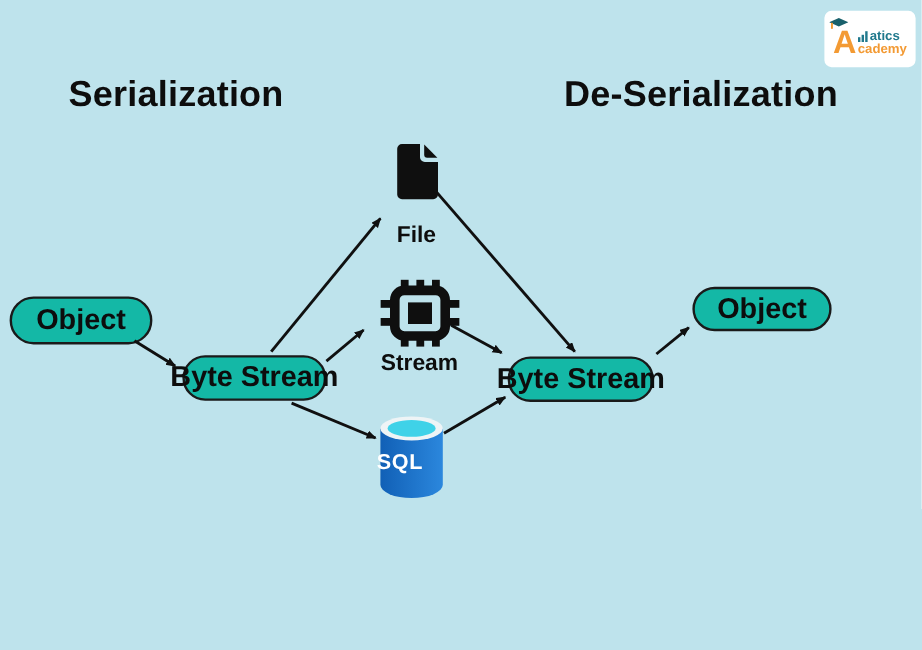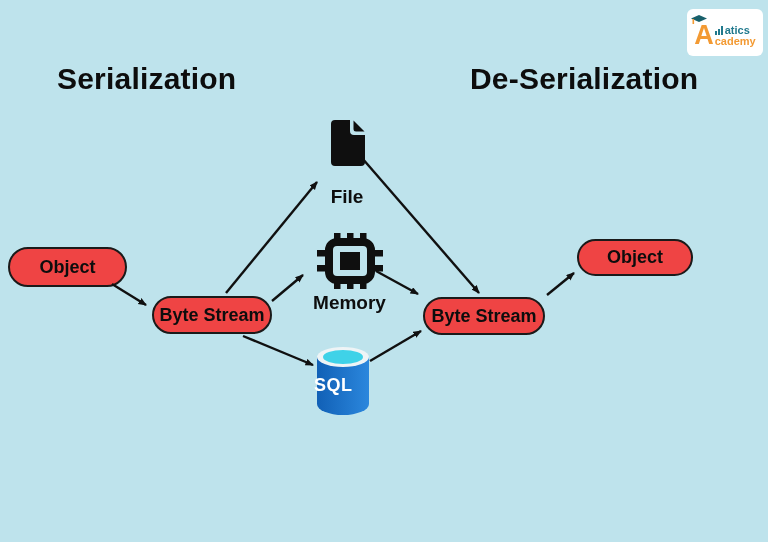--- a/index.html
+++ b/index.html
@@ -31,23 +31,23 @@
   .logo-word-top{font-size:11px;font-weight:700;color:#20798d;line-height:11px;}
   .logo-word-bottom{font-size:11px;font-weight:700;color:#f39a33;line-height:11px;}
   .bars{display:flex;align-items:flex-end;gap:1px;padding-bottom:1px;}
   .bars i{display:block;width:2px;background:#20798d;}
   .bars i:nth-child(1){height:4px;}
   .bars i:nth-child(2){height:6px;}
   .bars i:nth-child(3){height:9px;}
 
   
   .node{
-    position:absolute;background:#ef4444;border:2px solid #1a1a1a;
+    position:absolute;background:#14b8a6;border:2px solid #1a1a1a;
     border-radius:20px;display:flex;align-items:center;justify-content:center;
-    font-weight:700;font-size:18px;color:#0d0d0d;box-sizing:border-box;
+    font-weight:700;font-size:24px;color:#0d0d0d;box-sizing:border-box;
     white-space:nowrap;
   }
   .node-object-left{left:8px;top:247px;width:119px;height:40px;}
   .node-bytestream-left{left:152px;top:296px;width:120px;height:38px;}
   .node-bytestream-right{left:423px;top:297px;width:122px;height:38px;}
   .node-object-right{left:577px;top:239px;width:116px;height:37px;}
 
   
   .target{
     position:absolute;display:flex;flex-direction:column;align-items:center;
@@ -124,21 +124,21 @@
       <rect x="17" y="48" width="6.5" height="8" fill="#0f0f0f"></rect>
       <rect x="30" y="48" width="6.5" height="8" fill="#0f0f0f"></rect>
       <rect x="43" y="48" width="6.5" height="8" fill="#0f0f0f"></rect>
       <rect x="0" y="17" width="8" height="6.5" fill="#0f0f0f"></rect>
       <rect x="0" y="32" width="8" height="6.5" fill="#0f0f0f"></rect>
       <rect x="58" y="17" width="8" height="6.5" fill="#0f0f0f"></rect>
       <rect x="58" y="32" width="8" height="6.5" fill="#0f0f0f"></rect>
       <rect x="12" y="9" width="42" height="38" rx="8" fill="none" stroke="#0f0f0f" stroke-width="8"></rect>
       <rect x="23" y="19" width="20" height="18" fill="#0f0f0f"></rect>
     </svg>
-    <div class="target-label">Memory</div>
+    <div class="target-label">Stream</div>
   </div>
 
   <div class="target target-database">
     <div class="db-icon">
       <svg width="58" height="72" viewBox="0 0 58 72">
         <defs>
           <linearGradient id="dbgrad" x1="0" y1="0" x2="1" y2="0">
             <stop offset="0" stop-color="#1160b6"></stop>
             <stop offset="1" stop-color="#2b87dd"></stop>
           </linearGradient>

